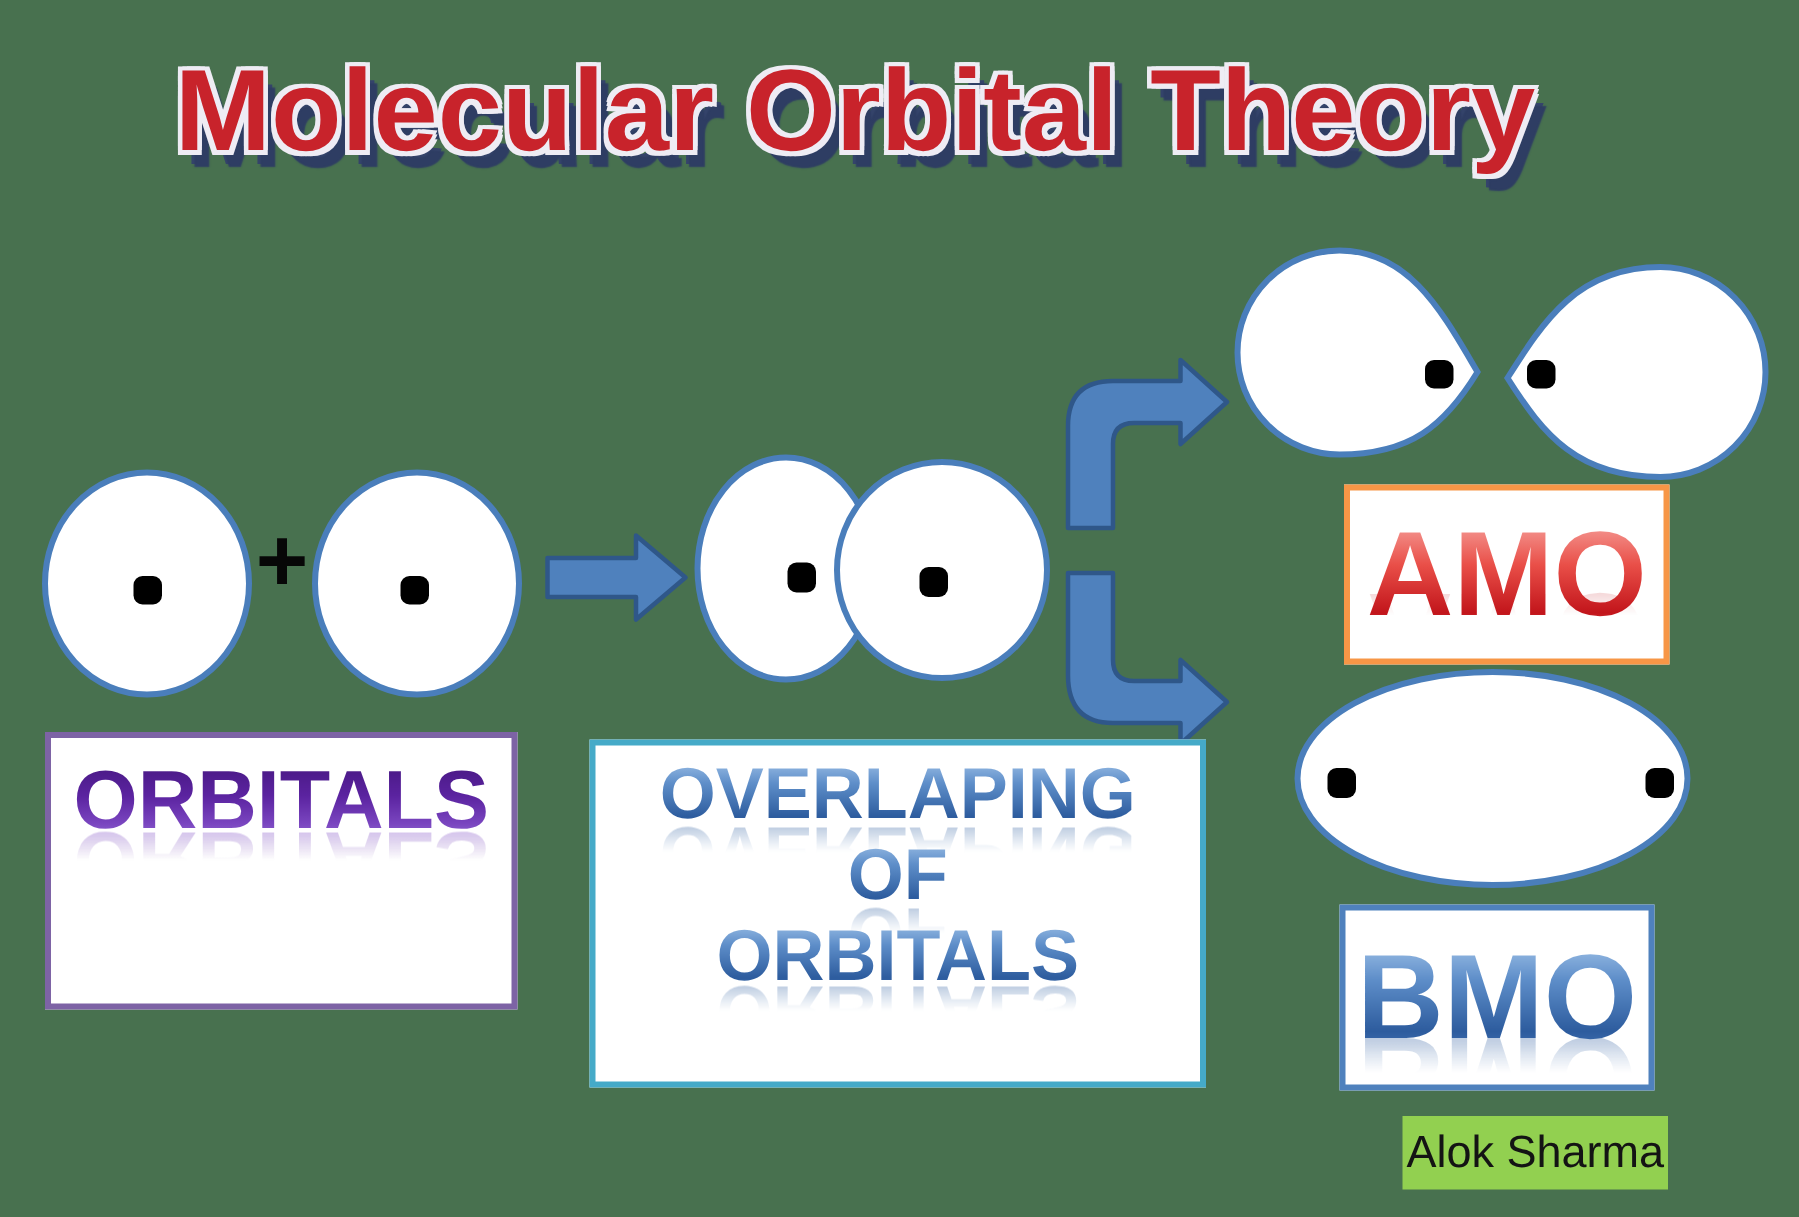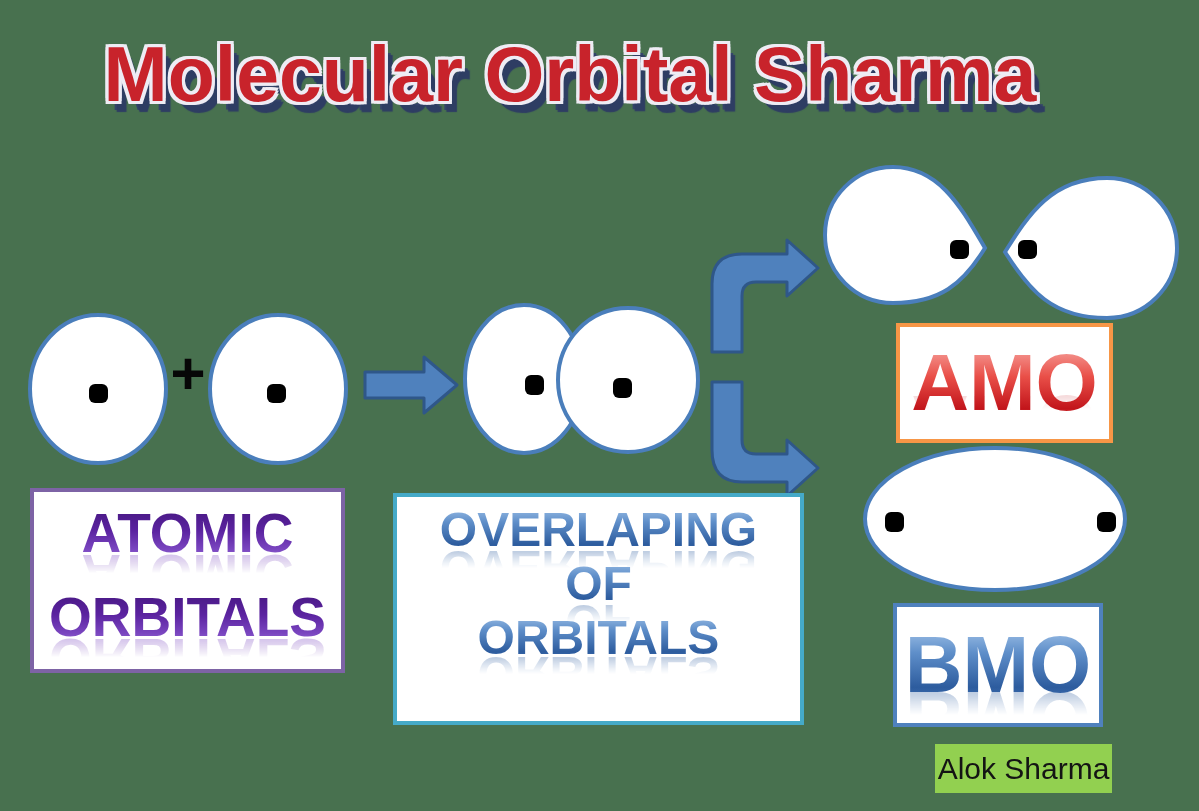--- a/index.html
+++ b/index.html
@@ -98,26 +98,25 @@
       <rect x="267" y="384" width="19" height="19" rx="6"></rect>
       <rect x="525" y="375" width="19" height="20" rx="6"></rect>
       <rect x="613" y="378" width="19" height="20" rx="6"></rect>
       <rect x="950" y="240" width="19" height="19" rx="6"></rect>
       <rect x="1018" y="240" width="19" height="19" rx="6"></rect>
       <rect x="885" y="512" width="19" height="20" rx="6"></rect>
       <rect x="1097" y="512" width="19" height="20" rx="6"></rect>
     </g>
   </svg>
 
-  <h1 class="title" style="color: rgb(200, 35, 43);">Molecular Orbital Sharma</h1>
+  <h1 class="title" style="color: rgb(200, 35, 43);">Molecular Orbital Theory</h1>
 
   <div class="plus">+</div>
 
   <div class="box box-atomic" style="border-color: rgb(125, 99, 165);">
-    <div class="gtxt purple-line">ATOMIC</div>
     <div class="gtxt purple-line">ORBITALS</div>
   </div>
 
   <div class="box box-overlap" style="border-color: rgb(69, 170, 200);">
     <div class="gtxt blue-line">OVERLAPING</div>
     <div class="gtxt blue-line">OF</div>
     <div class="gtxt blue-line">ORBITALS</div>
   </div>
 
   <div class="box box-bmo" style="border-color: rgb(79, 129, 189);">

